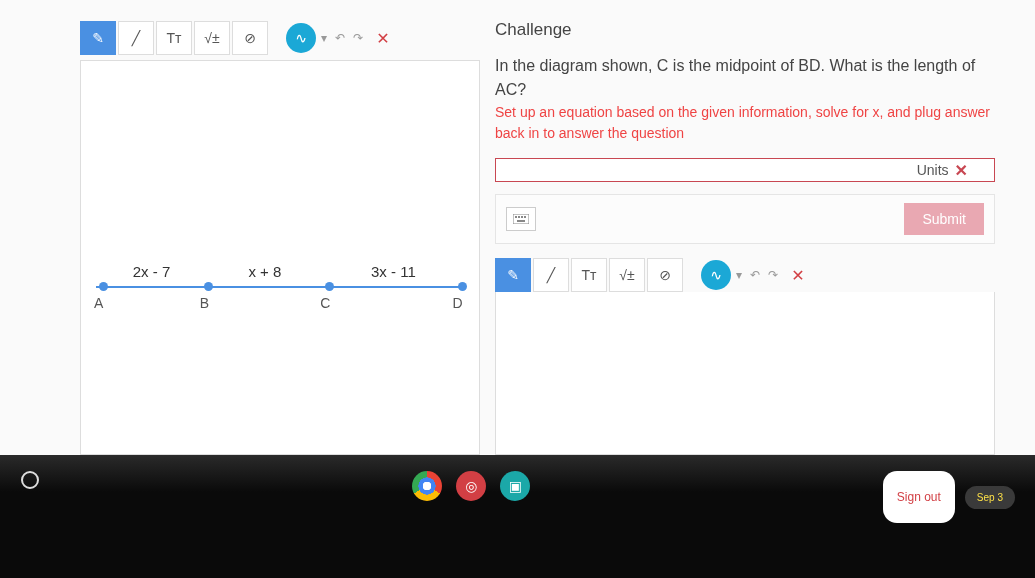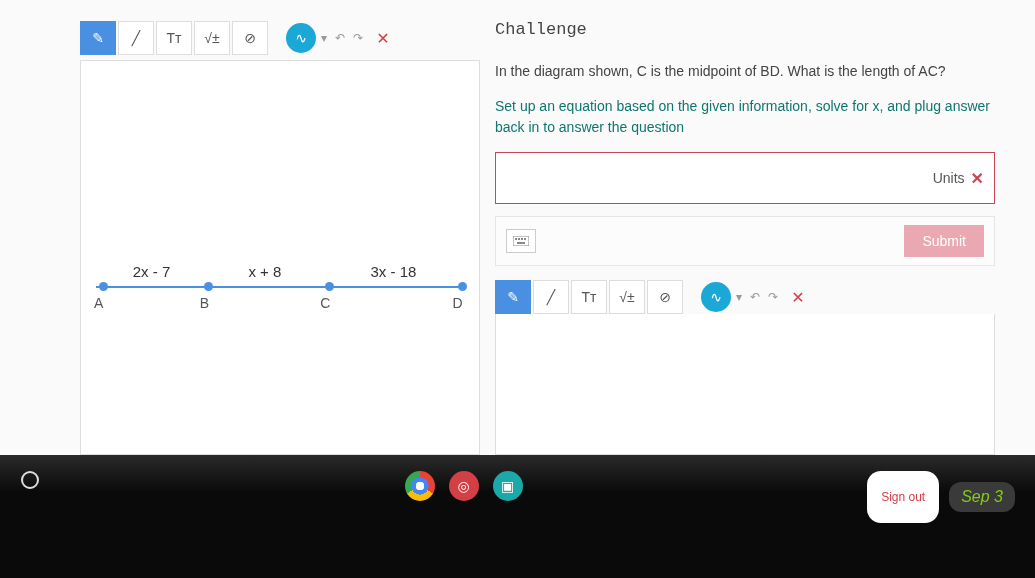--- a/index.html
+++ b/index.html
@@ -116,42 +116,40 @@
     position: absolute;
     top: 2px;
     font-size: 15px;
     color: #333;
     transform: translateX(-50%);
     white-space: nowrap;
   }
   .heading {
     font-size: 17px;
     color: #444;
-    margin-bottom: 22px;
-    font-family: Liberation Mono, monospace;
+    margin-bottom: 14px;
   }
   .question {
-    font-size: 14px;
+    font-size: 16px;
     color: #444;
     line-height: 1.5;
-    margin-bottom: 14px;
   }
   .instruction {
     font-size: 14px;
-    color: #0f766e;
+    color: #ef4444;
     line-height: 1.5;
     margin-bottom: 14px;
   }
   .answer-box {
     border: 1px solid #c84752;
     background: #fff;
-    height: 52px;
-    display: flex;
-    align-items: center;
-    padding: 0 10px;
+    height: 24px;
+    display: flex;
+    align-items: center;
+    padding: 0 26px;
     margin-bottom: 12px;
   }
   .answer-input {
     flex: 1;
     border: none;
     outline: none;
     font-size: 14px;
     height: 100%;
   }
   .units {
@@ -250,25 +248,24 @@
     background: #fff;
     color: #d23f44;
     border: none;
     border-radius: 14px;
     padding: 19px 14px;
     font-size: 12px;
     cursor: pointer;
   }
   .date-pill {
     background: #3a3a3a;
-    color: #84cc16;
+    color: #fde047;
     border-radius: 12px;
     padding: 6px 12px;
-    font-size: 16px;
-    font-style: italic;
+    font-size: 10px;
   }
 </style>
 </head>
 <body>
 
 <div class="content-area">
   <div class="left-panel">
     <div class="toolbar">
       <div class="tool-btn active">✎</div>
       <div class="tool-btn">╱</div>
@@ -288,21 +285,21 @@
         <div class="point" style="left:2%"></div>
         <div class="plabel" style="left:2%">A</div>
         <div class="point" style="left:30%"></div>
         <div class="plabel" style="left:30%">B</div>
         <div class="point" style="left:62%"></div>
         <div class="plabel" style="left:62%">C</div>
         <div class="point" style="left:97%"></div>
         <div class="plabel" style="left:97%">D</div>
         <div class="seglabel" style="left:16%">2x - 7</div>
         <div class="seglabel" style="left:46%">x + 8</div>
-        <div class="seglabel" style="left:80%">3x - 18</div>
+        <div class="seglabel" style="left:80%">3x - 11</div>
       </div>
     </div>
   </div>
 
   <div class="right-panel">
     <div class="heading">Challenge</div>
     <div class="question">In the diagram shown, C is the midpoint of BD. What is the length of AC?</div>
     <div class="instruction">Set up an equation based on the given information, solve for x, and plug answer back in to answer the question</div>
     <div class="answer-box">
       <input class="answer-input" value="" style="">

